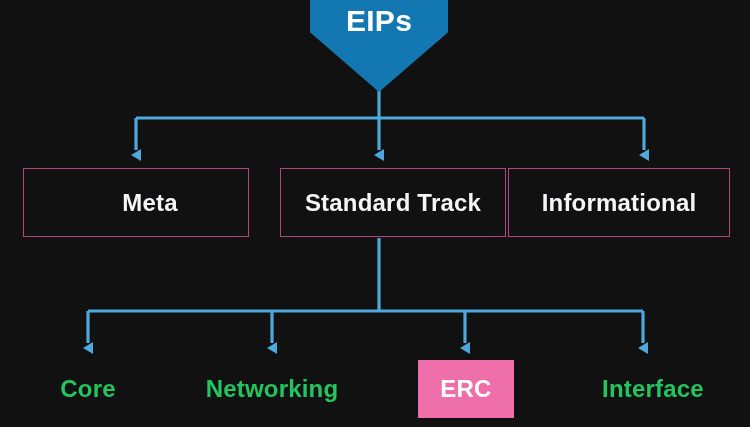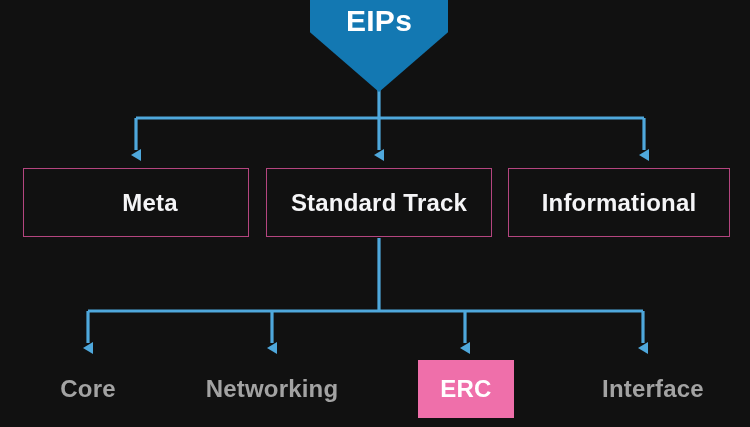--- a/index.html
+++ b/index.html
@@ -61,34 +61,34 @@
     justify-content: center;
   }
   .obox-label {
     color: #f5f5f7;
     font-size: 24px;
     font-weight: bold;
     letter-spacing: 0.2px;
     white-space: nowrap;
   }
   .obox.meta            { left: 23px;  width: 226px; padding-left: 28px; }
-  .obox.standard-track  { left: 266px; width: 226px; }
+  .obox.standard-track  { left: 280px; width: 226px; }
   .obox.informational   { left: 508px; width: 222px; text-align: right; }
 
   
   .leaf {
     position: absolute;
     top: 360px;
     height: 58px;
     display: flex;
     align-items: center;
     justify-content: center;
   }
   .leaf-label {
-    color: #a3a3a3;
+    color: #22c55e;
     font-size: 24px;
     font-weight: bold;
     letter-spacing: 0.2px;
     white-space: nowrap;
   }
   .leaf.plain { background: transparent; }
   .leaf.highlight {
     background: #ef6faa;
   }
   .leaf.highlight .leaf-label { color: #ffffff; }

